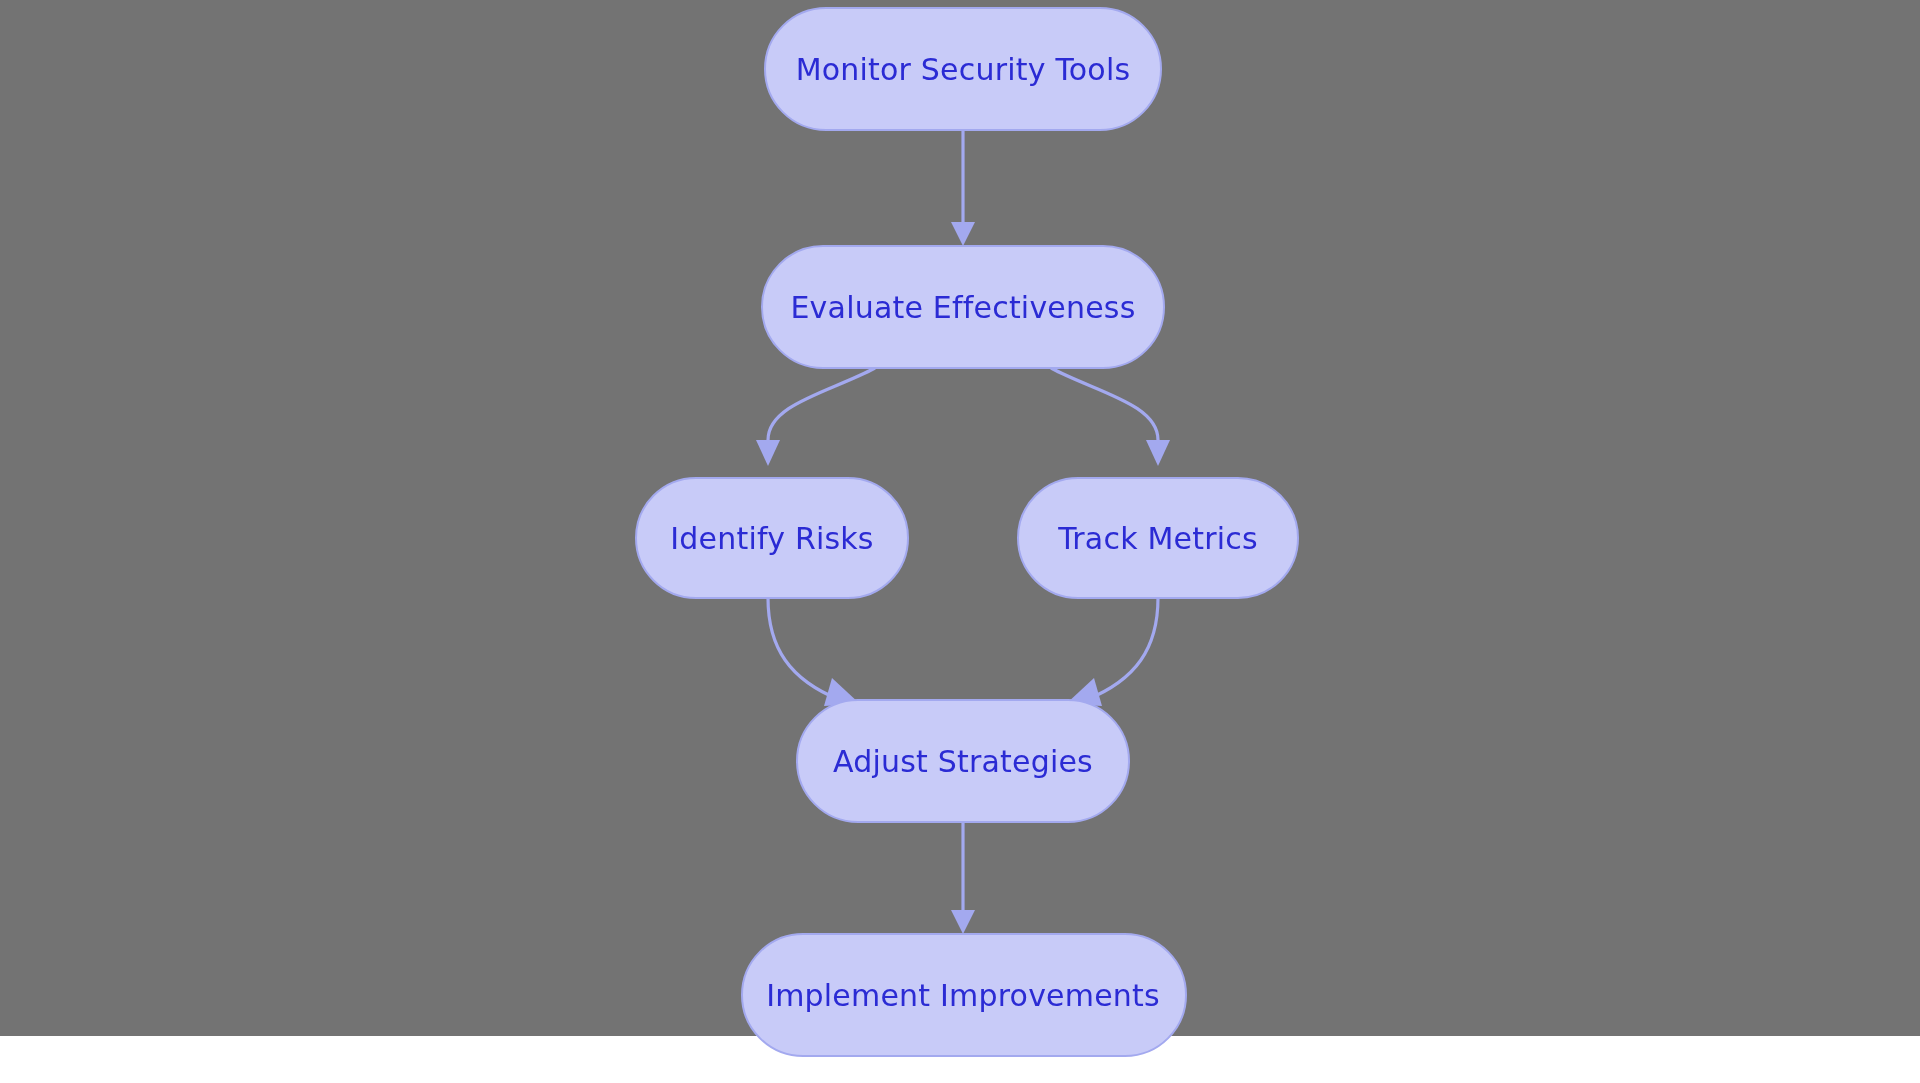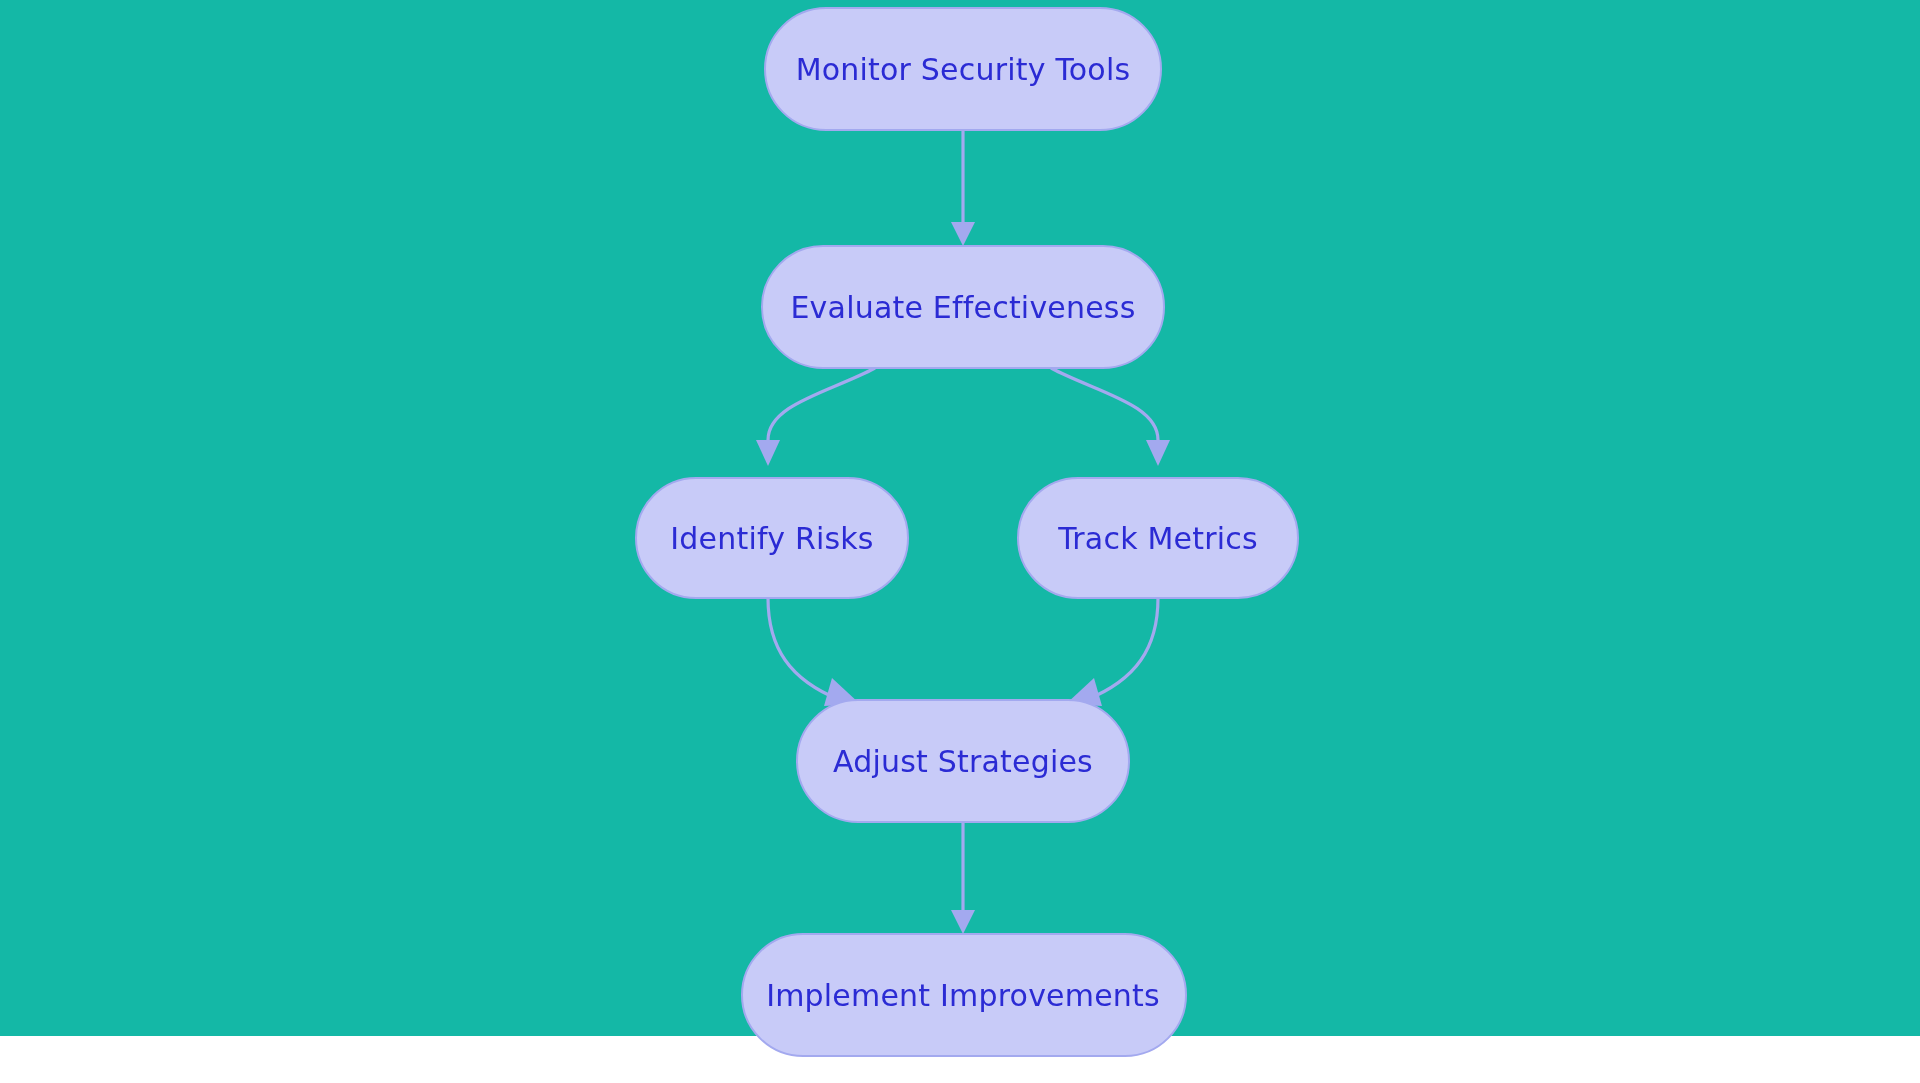--- a/index.html
+++ b/index.html
@@ -11,21 +11,21 @@
   body {
     width: 1920px;
     height: 1083px;
     font-family: "DejaVu Sans", "Liberation Sans", sans-serif;
     overflow: hidden;
   }
   #flowchart-root {
     position: relative;
     width: 1920px;
     height: 1036px;
-    background: #14b8a6;
+    background: #737373;
   }
   svg#flow-svg {
     display: block;
     width: 1920px;
     height: 1083px;
   }
   .node-shape {
     fill: #c8cbf8;
     stroke: #a3a9ef;
     stroke-width: 2;

